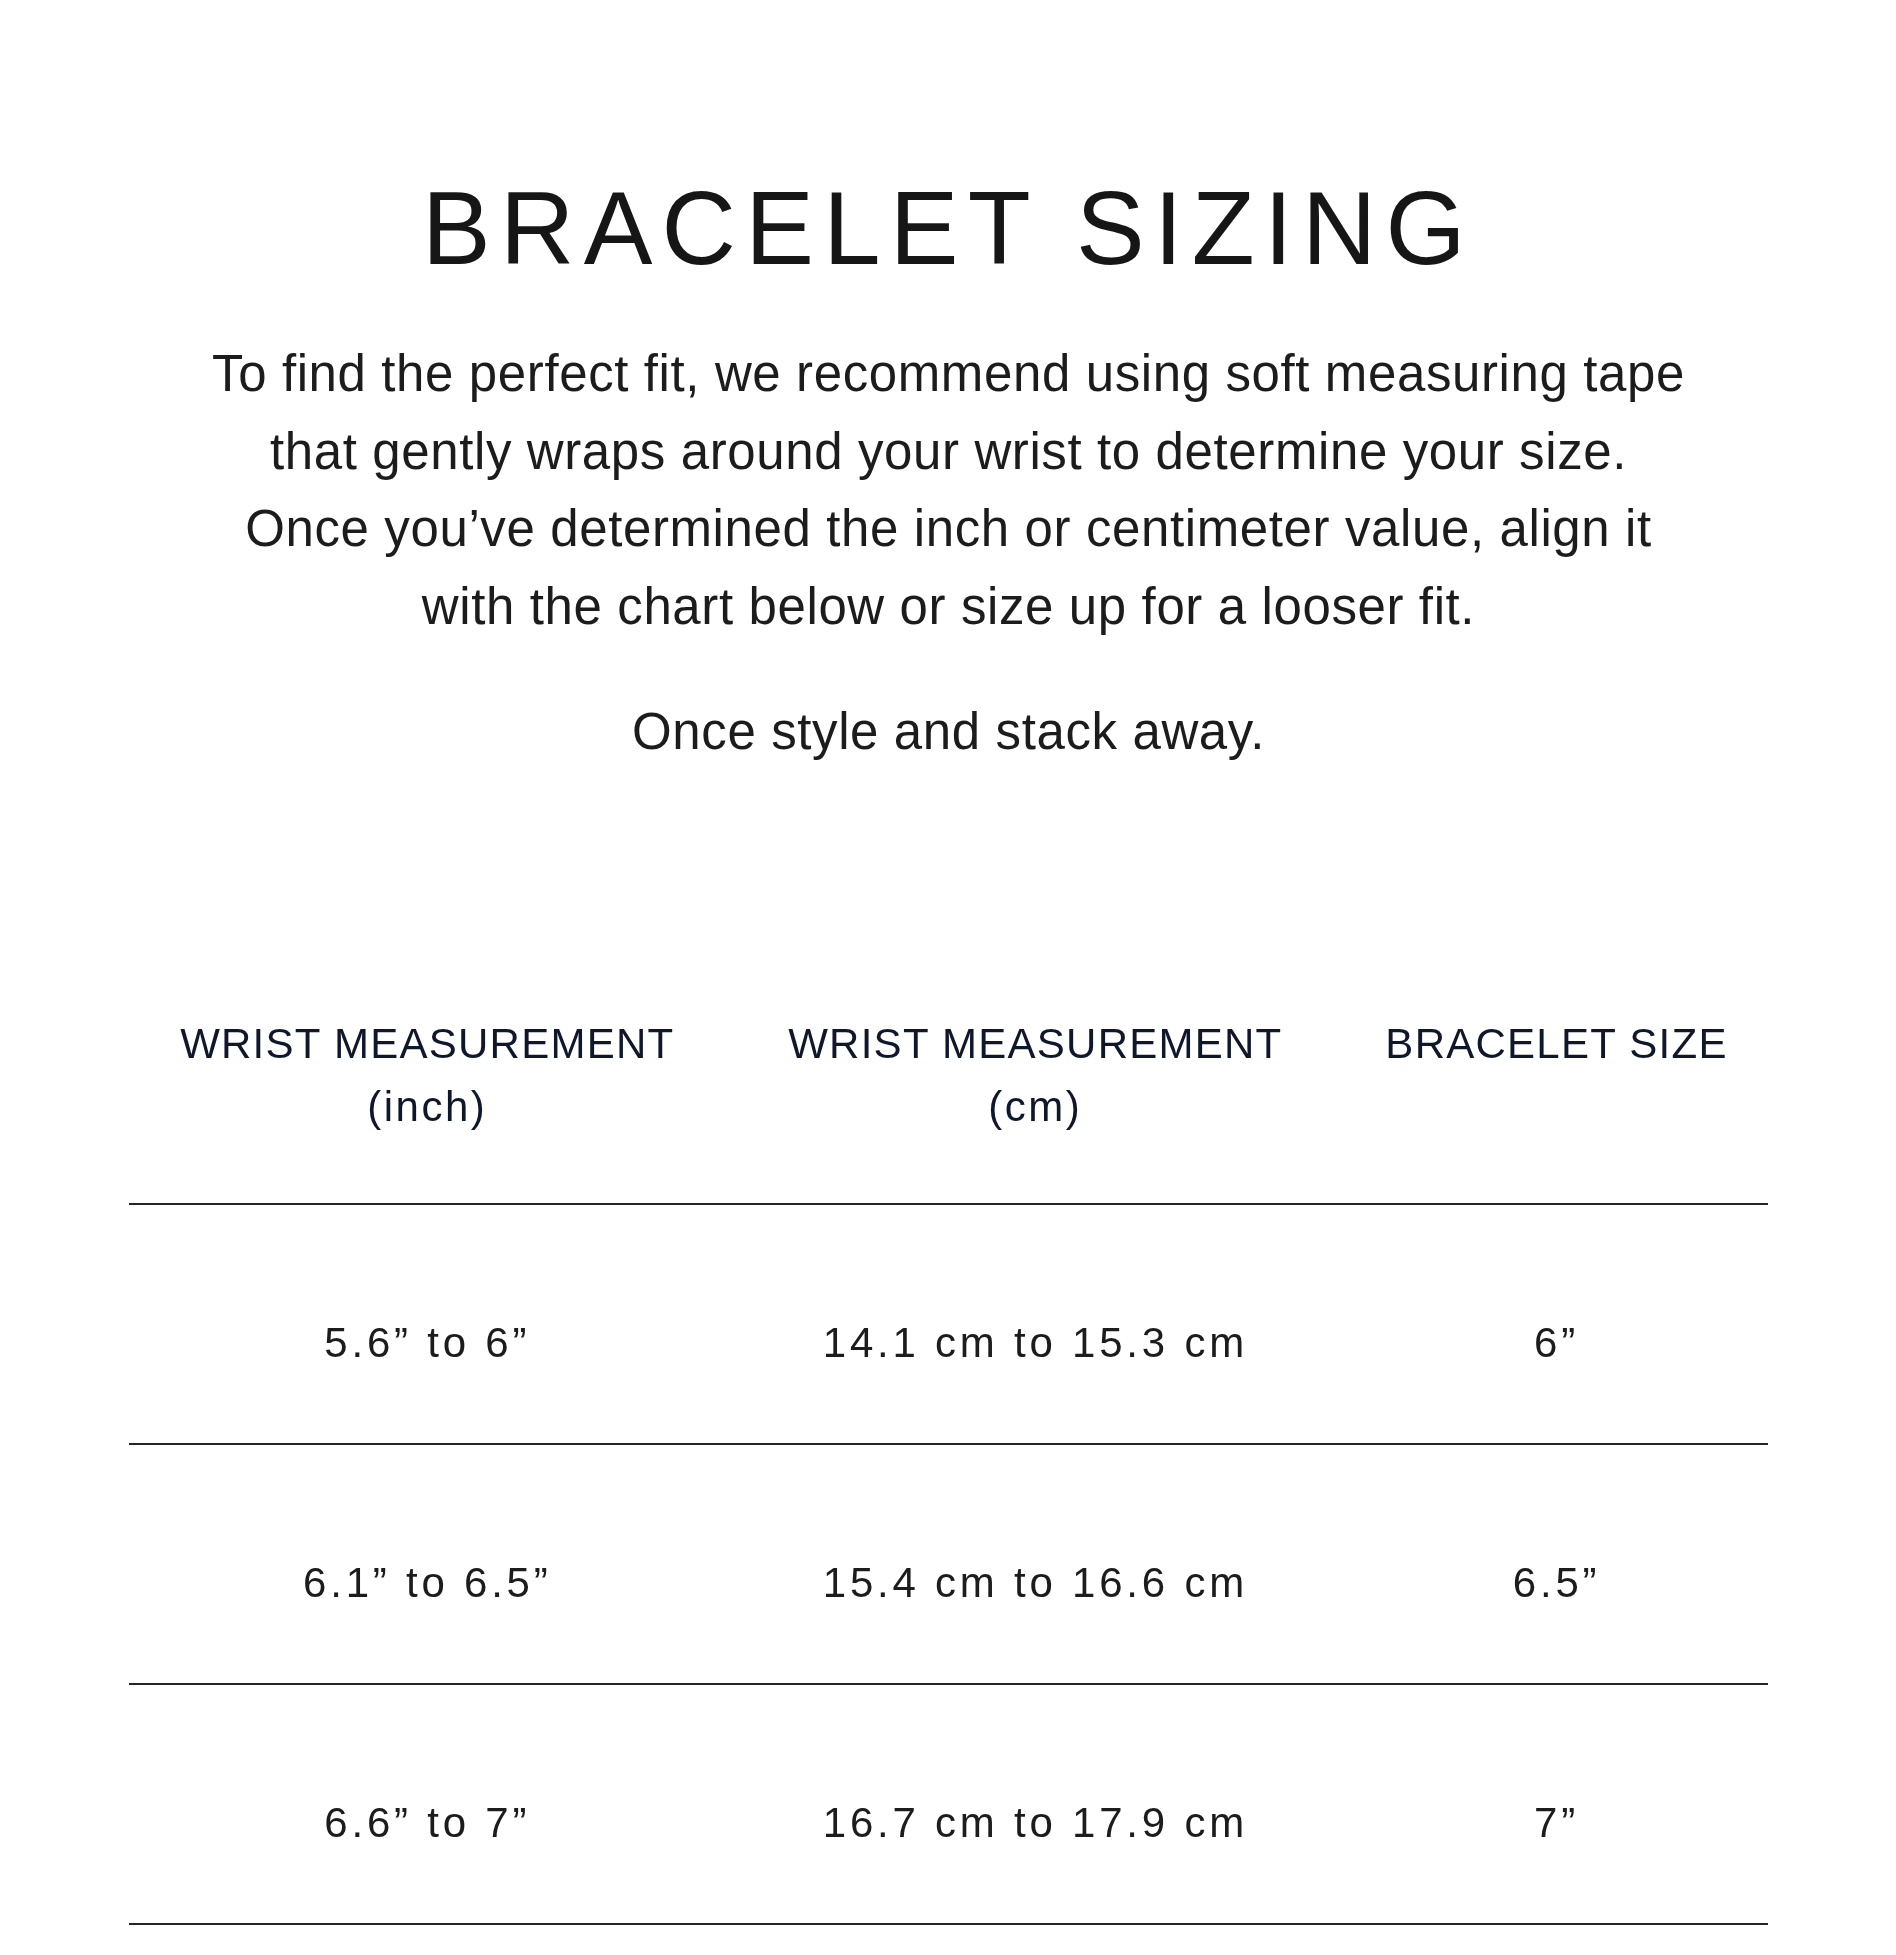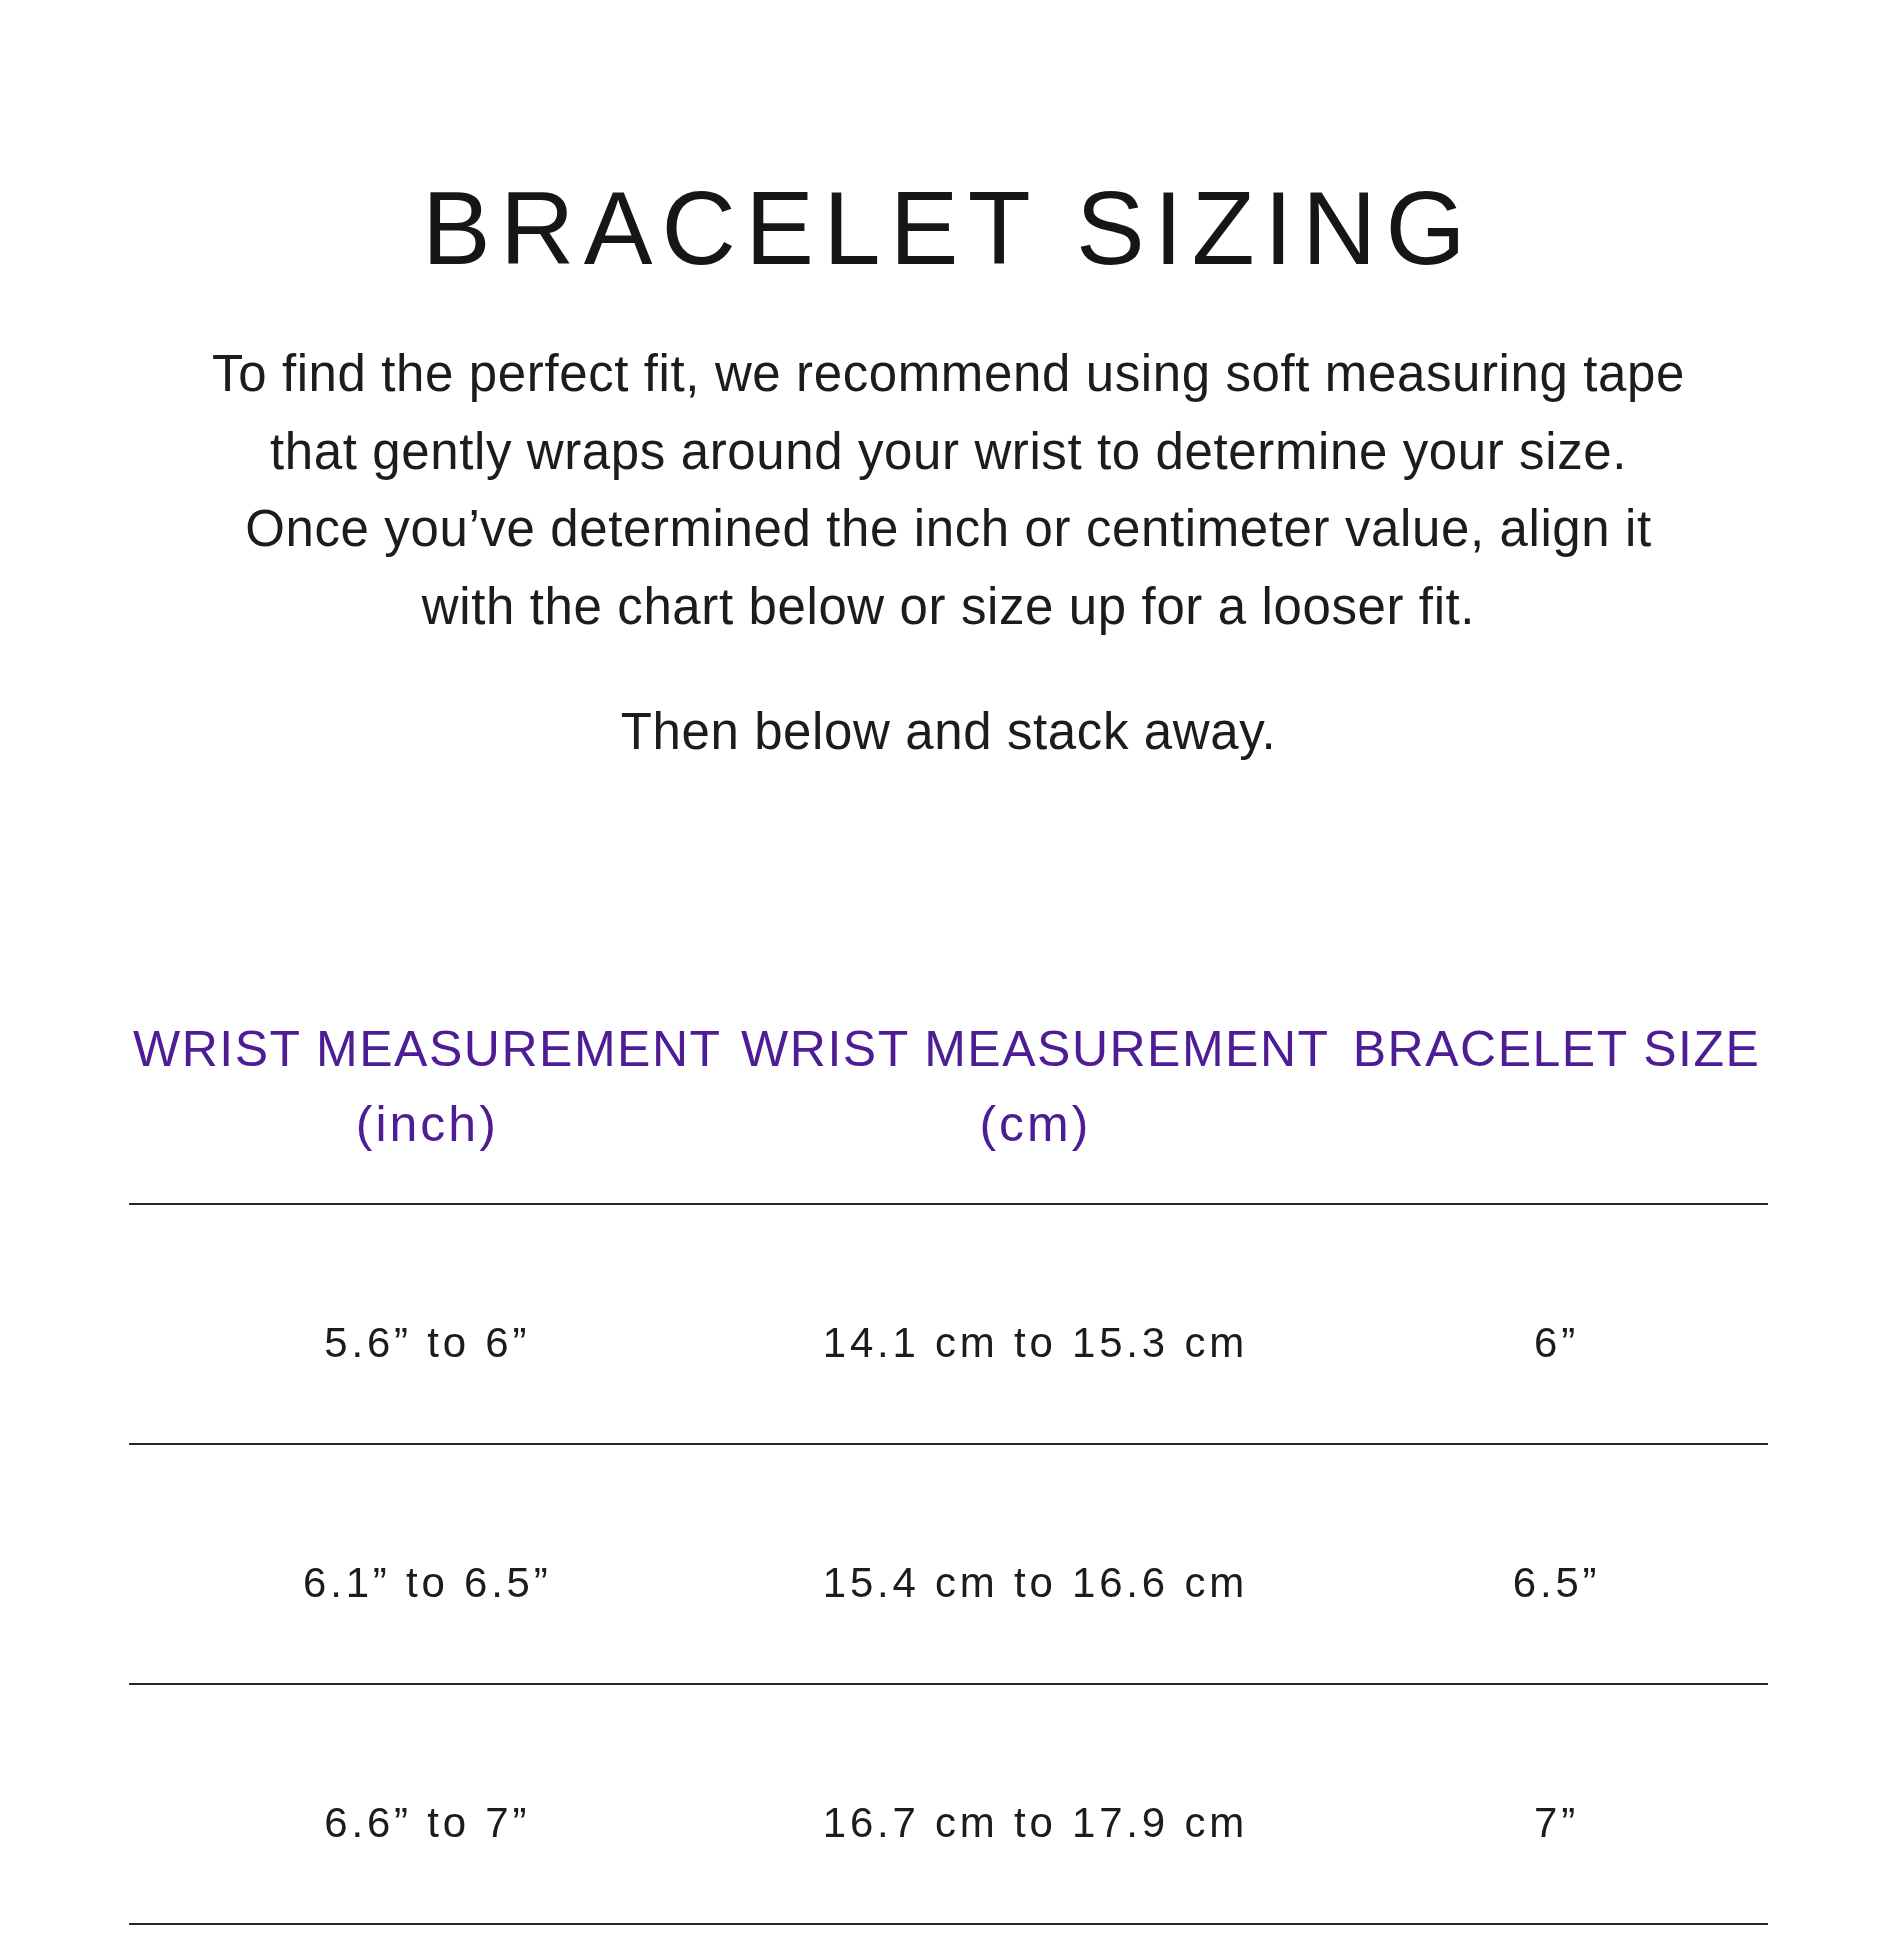--- a/index.html
+++ b/index.html
@@ -56,24 +56,24 @@
     grid-template-columns: 36.4% 37.8% 25.8%;
   }
   .thead {
     height: 193px;
     box-sizing: border-box;
     border-bottom: 2.1px solid #262626;
     align-items: start;
   }
   .th {
     text-align: center;
-    font-size: 50px;
+    font-size: 42px;
     line-height: 1.5;
     letter-spacing: 0.03em;
-    color: #4c1d95;
+    color: #0f172a;
   }
   .th .sub {
     letter-spacing: 0.06em;
   }
   .trow {
     height: 202px;
     box-sizing: border-box;
     border-bottom: 2.1px solid #262626;
     align-items: center;
     margin-top: 38px;
@@ -92,21 +92,21 @@
 
 <div class="page">
 
   <h1 class="title">BRACELET SIZING</h1>
 
   <p class="intro">To find the perfect fit, we recommend using soft measuring tape
 that gently wraps around your wrist to determine your size.
 Once you’ve determined the inch or centimeter value, align it
 with the chart below or size up for a looser fit.</p>
 
-  <p class="tagline">Then below and stack away.</p>
+  <p class="tagline">Once style and stack away.</p>
 
   <div class="size-table">
 
     <div class="thead">
       <div class="th">
         <div>WRIST MEASUREMENT</div>
         <div class="sub">(inch)</div>
       </div>
       <div class="th">
         <div>WRIST MEASUREMENT</div>

